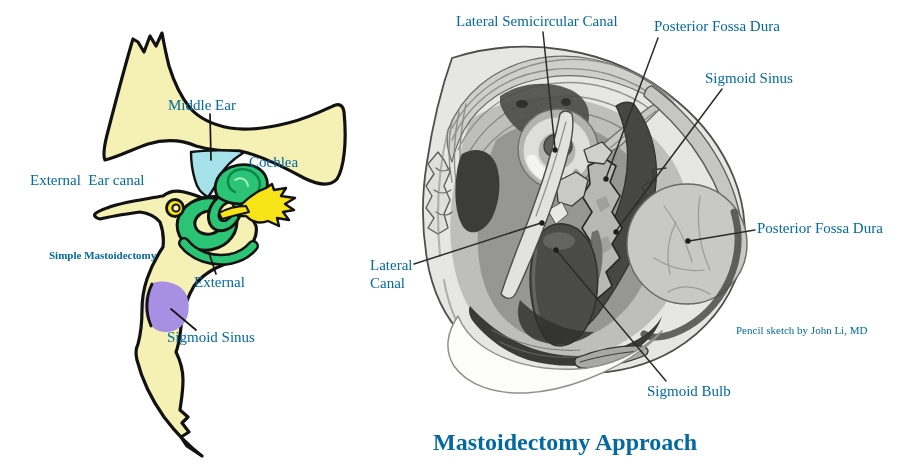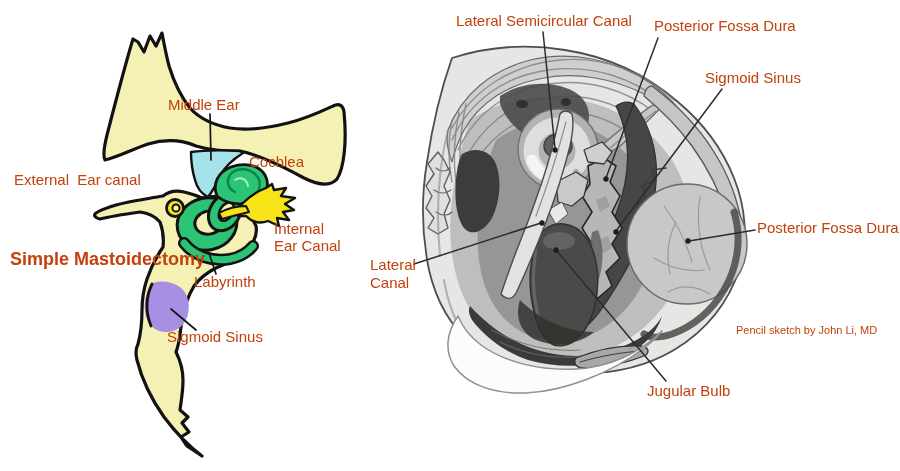--- a/index.html
+++ b/index.html
@@ -1,23 +1,23 @@
 <!DOCTYPE html>
 <html><head>
 <meta charset="utf-8">
 <style>
   html,body{margin:0;padding:0;background:#ffffff;}
   #stage{position:relative;width:900px;height:471px;background:#fff;overflow:hidden;
          font-family:"Liberation Sans",sans-serif;}
   #art{position:absolute;left:0;top:0;}
-  .lbl{position:absolute;color:#c2410c;font-size:15px;line-height:1.12;white-space:nowrap;}
+  .lbl{position:absolute;color:#0369a1;font-size:15px;line-height:1.12;white-space:nowrap;font-family:Liberation Serif, serif;}
   .ws-pre{white-space:pre;}
   .two-line span{display:block;}
   #main-title{font-size:24px;font-weight:bold;letter-spacing:0px;}
-  #left-title{font-size:18px;font-weight:bold;}
+  #left-title{font-size:11px;font-weight:bold;margin-left:39px;}
   #credit{font-size:11px;margin-left:46px;}
 </style>
 </head>
 <body>
 
 <div id="stage">
 
 <svg id="art" width="900" height="471" viewBox="0 0 900 471">
 
   <g stroke-linejoin="round" stroke-linecap="round">
@@ -245,33 +245,30 @@
       <circle cx="616" cy="232" r="2.7"></circle>
       <circle cx="688" cy="241" r="2.7"></circle>
       <circle cx="542" cy="223" r="2.7"></circle>
       <circle cx="556" cy="250" r="2.7"></circle>
     </g>
   </g>
 </svg>
 
   <div class="lbl" style="left:168px;top:97px">Middle Ear</div>
   <div class="lbl" style="left:249px;top:154px">Cochlea</div>
-  <div class="lbl ws-pre" style="left:14px;top:172px">External  Ear canal</div>
-  <div class="lbl two-line" style="left:274px;top:221px">
-    <span>Internal</span>
-    <span>Ear Canal</span>
-  </div>
+  <div class="lbl ws-pre" style="left:30px;top:172px">External  Ear canal</div>
   <div class="lbl" id="left-title" style="left:10px;top:249px">Simple Mastoidectomy</div>
-  <div class="lbl" style="left:194px;top:274px">Labyrinth</div>
+  <div class="lbl" style="left:194px;top:274px">External</div>
   <div class="lbl" style="left:167px;top:329px">Sigmoid Sinus</div>
 
   <div class="lbl" style="left:456px;top:13px">Lateral Semicircular Canal</div>
   <div class="lbl" style="left:654px;top:18px">Posterior Fossa Dura</div>
   <div class="lbl" style="left:705px;top:70px">Sigmoid Sinus</div>
   <div class="lbl" style="left:757px;top:220px">Posterior Fossa Dura</div>
   <div class="lbl two-line" style="left:370px;top:256px;line-height:1.2">
     <span>Lateral</span>
     <span>Canal</span>
   </div>
   <div class="lbl" id="credit" style="left:690px;top:324px">Pencil sketch by John Li, MD</div>
-  <div class="lbl" style="left:647px;top:383px">Jugular Bulb</div>
+  <div class="lbl" style="left:647px;top:383px">Sigmoid Bulb</div>
+  <div class="lbl" id="main-title" style="left:433px;top:429px">Mastoidectomy Approach</div>
 
 </div>
 
 </body></html>

